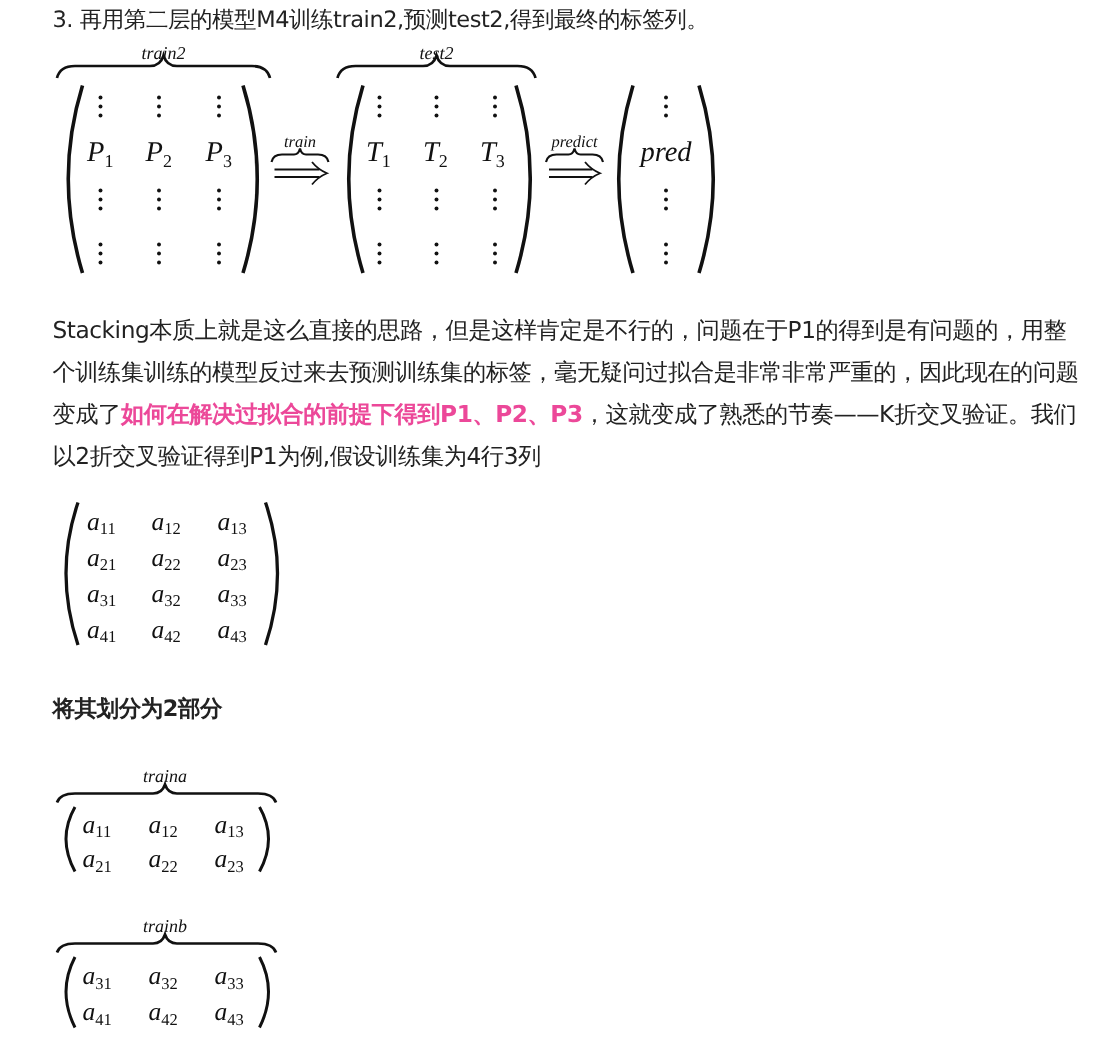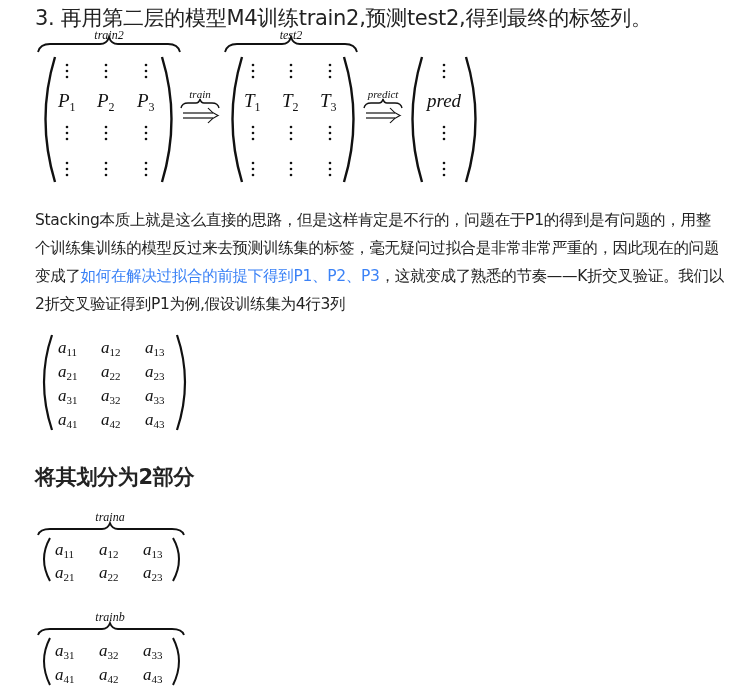--- a/index.html
+++ b/index.html
@@ -1,23 +1,23 @@
 <!DOCTYPE html>
 <html><head>
 <meta charset="utf-8">
 <style>
   html, body { margin: 0; padding: 0; background: #ffffff; }
   body {
     width: 742px; height: 696px; position: relative; overflow: hidden;
     font-family: "DejaVu Sans", "Liberation Sans", sans-serif;
     color: #222;
   }
-  .line { position: absolute; left: 35px; font-size: 21px; white-space: nowrap; letter-spacing: -0.3px; }
+  .line { position: absolute; left: 35px; font-size: 15px; white-space: nowrap; letter-spacing: -0.3px; }
   .para { position: absolute; left: 35px; width: 690px; font-size: 15.5px; line-height: 28px; letter-spacing: -0.3px; color: #222; }
-  .para b { font-weight: normal; color: #3b82f6; }
+  .para b { font-weight: bold; color: #ec4899; }
   .abs { position: absolute; }
   svg text { font-family: "Liberation Serif", "DejaVu Serif", serif; font-style: italic; fill: #111; }
   svg .sub { font-style: normal; }
 </style>
 </head>
 <body>
 
 <div class="line" style="top:4px;">3. 再用第二层的模型M4训练train2,预测test2,得到最终的标签列。</div>
 
 <svg class="abs" style="left:0; top:24px;" width="742" height="170">

